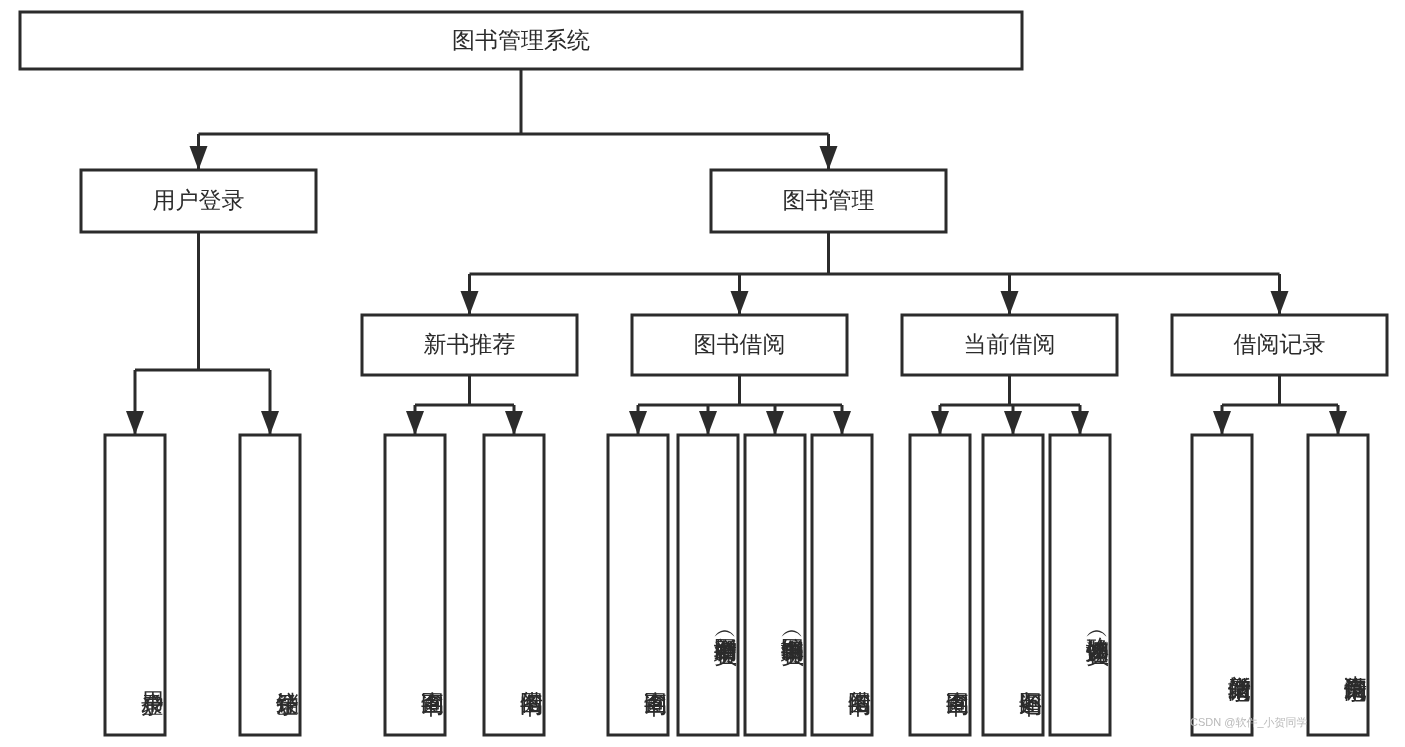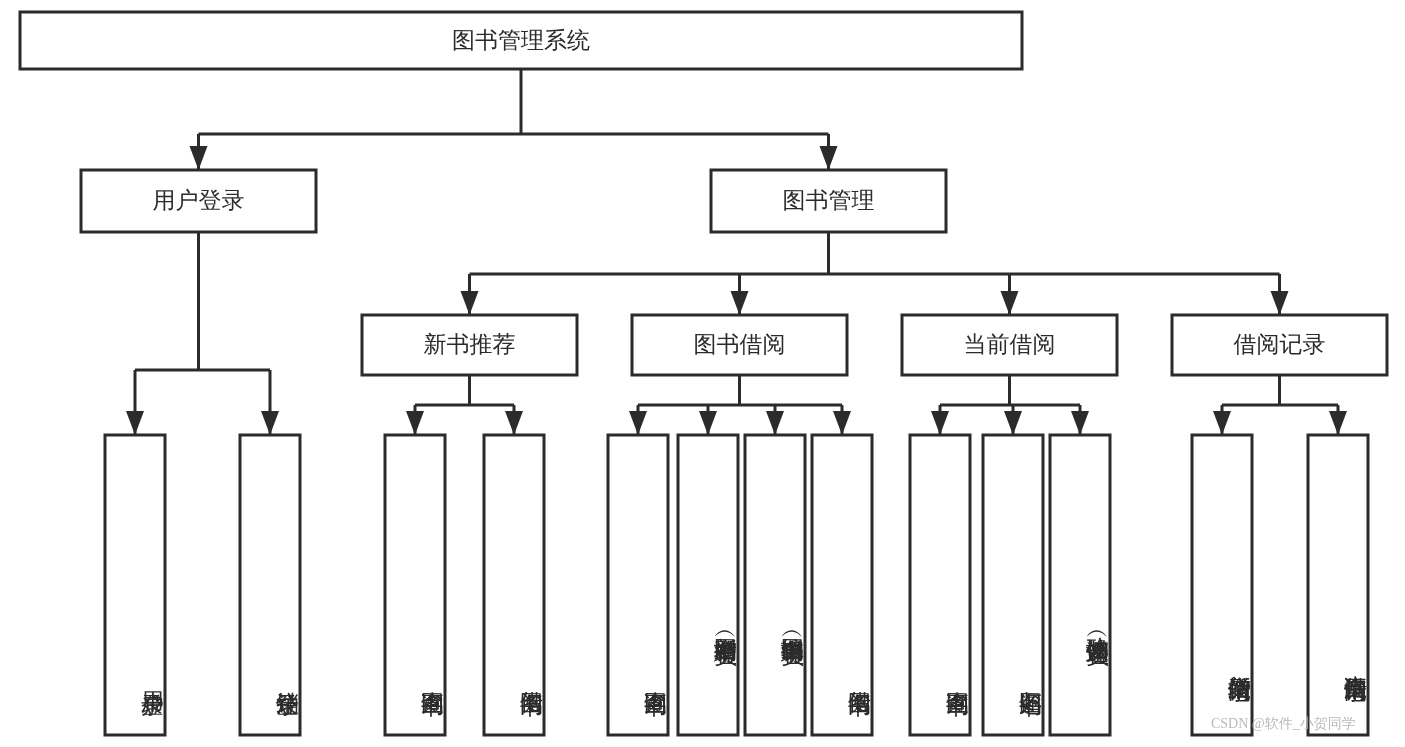--- a/index.html
+++ b/index.html
@@ -58,25 +58,24 @@
     color: #2b2b2b;
     letter-spacing: 1px;
     white-space: nowrap;
     display: flex;
     align-items: flex-start;
     justify-content: center;
     pointer-events: none;
   }
   .watermark {
     position: absolute;
-    font-family: Liberation Serif, serif;
-    font-size: 14px;
+    font-family: Liberation Sans, sans-serif;
+    font-size: 11px;
     color: #b9b9b9;
     white-space: nowrap;
-    padding-left: 21px;
   }
 </style>
 </head>
 <body>
 
 <div id="diagram-root">
   <svg class="diagram-canvas" viewBox="0 0 1405 747">
     <g id="connectors-layer">
         <line x1="521" y1="69" x2="521" y2="134" class="connector"></line>
         <line x1="198.5" y1="134" x2="828.5" y2="134" class="connector"></line>

